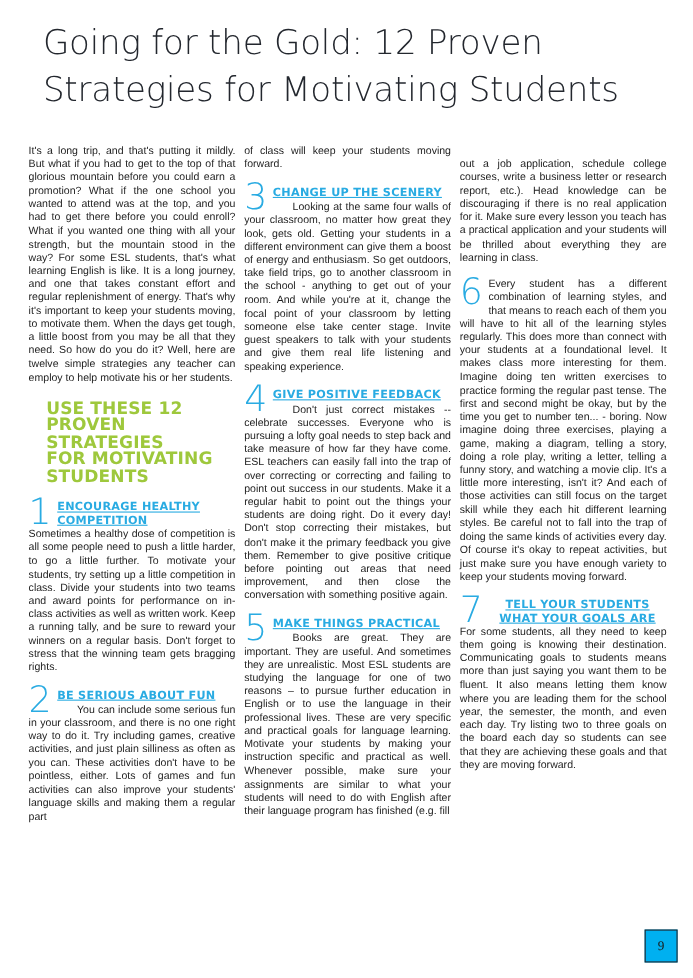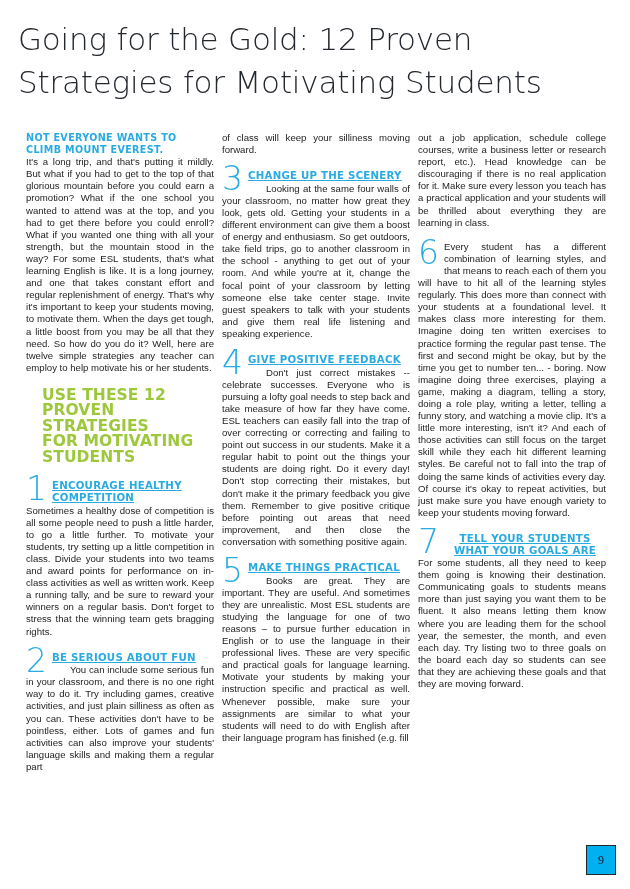--- a/index.html
+++ b/index.html
@@ -21,21 +21,21 @@
     width: 630px;
     height: 889px;
     position: relative;
     box-sizing: border-box;
     padding: 0;
     background: #fff;
   }
 
   
   .title-block {
-    padding: 18px 24px 0 18px;
+    padding: 18px 24px 0 39px;
   }
   .doc-title {
     font-family: "DejaVu Sans", sans-serif;
     font-weight: 300;
     font-size: 31px;
     line-height: 43px;
     letter-spacing: -0.2px;
     color: #23272e;
     margin: 0;
     white-space: pre-line;
@@ -47,21 +47,21 @@
     top: 132px;
     left: 26px;
     width: 580px;
     display: flex;
     gap: 0;
   }
   .col {
     width: 188px;
     margin-right: 8px;
   }
-  .col:last-child { margin-right: 0; }
+  .col:last-child { margin-right: 0; margin-top: 12px; }
 
   
   p.body {
     margin: 0 0 0 0;
     font-family: "Liberation Sans", sans-serif;
     font-size: 9.6px;
     line-height: 12.1px;
     text-align: justify;
     text-justify: inter-word;
     color: #1d1d1d;
@@ -155,21 +155,20 @@
 
   <div class="title-block">
     <h1 class="doc-title">Going for the Gold: 12 Proven
 Strategies for Motivating Students</h1>
   </div>
 
   <div class="columns">
 
     <div class="col">
 
-      <div class="kicker" style="color: rgb(41, 171, 226);">NOT EVERYONE WANTS TO CLIMB MOUNT EVEREST.</div>
 
       <p class="body">It's a long trip, and that's putting it mildly. But what if you had to get to the top of that glorious mountain before you could earn a promotion? What if the one school you wanted to attend was at the top, and you had to get there before you could enroll? What if you wanted one thing with all your strength, but the mountain stood in the way? For some ESL students, that's what learning English is like. It is a long journey, and one that takes constant effort and regular replenishment of energy. That's why it's important to keep your students moving, to motivate them. When the days get tough, a little boost from you may be all that they need. So how do you do it? Well, here are twelve simple strategies any teacher can employ to help motivate his or her students.</p>
 
       <div class="green-head" style="color: rgb(158, 200, 60);">USE THESE 12
 PROVEN STRATEGIES
 FOR MOTIVATING
 STUDENTS</div>
 
       <div class="wrap-num">
         <span class="bignum" style="color: rgb(41, 171, 226);">1</span>
@@ -183,21 +182,21 @@
       <div class="wrap-num">
         <span class="bignum" style="color: rgb(41, 171, 226);">2</span>
         <div class="wtitle" style="color: rgb(41, 171, 226);">BE SERIOUS ABOUT FUN</div>
         <p class="body first">You can include some serious fun in your classroom, and there is no one right way to do it. Try including games, creative activities, and just plain silliness as often as you can. These activities don't have to be pointless, either. Lots of games and fun activities can also improve your students' language skills and making them a regular part</p>
       </div>
 
     </div>
 
     <div class="col">
 
-      <p class="body continued">of class will keep your silliness moving forward.</p>
+      <p class="body continued">of class will keep your students moving forward.</p>
 
       <div class="spacer-block"></div>
 
       <div class="wrap-num">
         <span class="bignum" style="color: rgb(41, 171, 226);">3</span>
         <div class="wtitle" style="color: rgb(41, 171, 226);">CHANGE UP THE SCENERY</div>
         <p class="body first">Looking at the same four walls of your classroom, no matter how great they look, gets old. Getting your students in a different environment can give them a boost of energy and enthusiasm. So get outdoors, take field trips, go to another classroom in the school - anything to get out of your room. And while you're at it, change the focal point of your classroom by letting someone else take center stage. Invite guest speakers to talk with your students and give them real life listening and speaking experience.</p>
       </div>
 
       <div class="spacer-block"></div>

